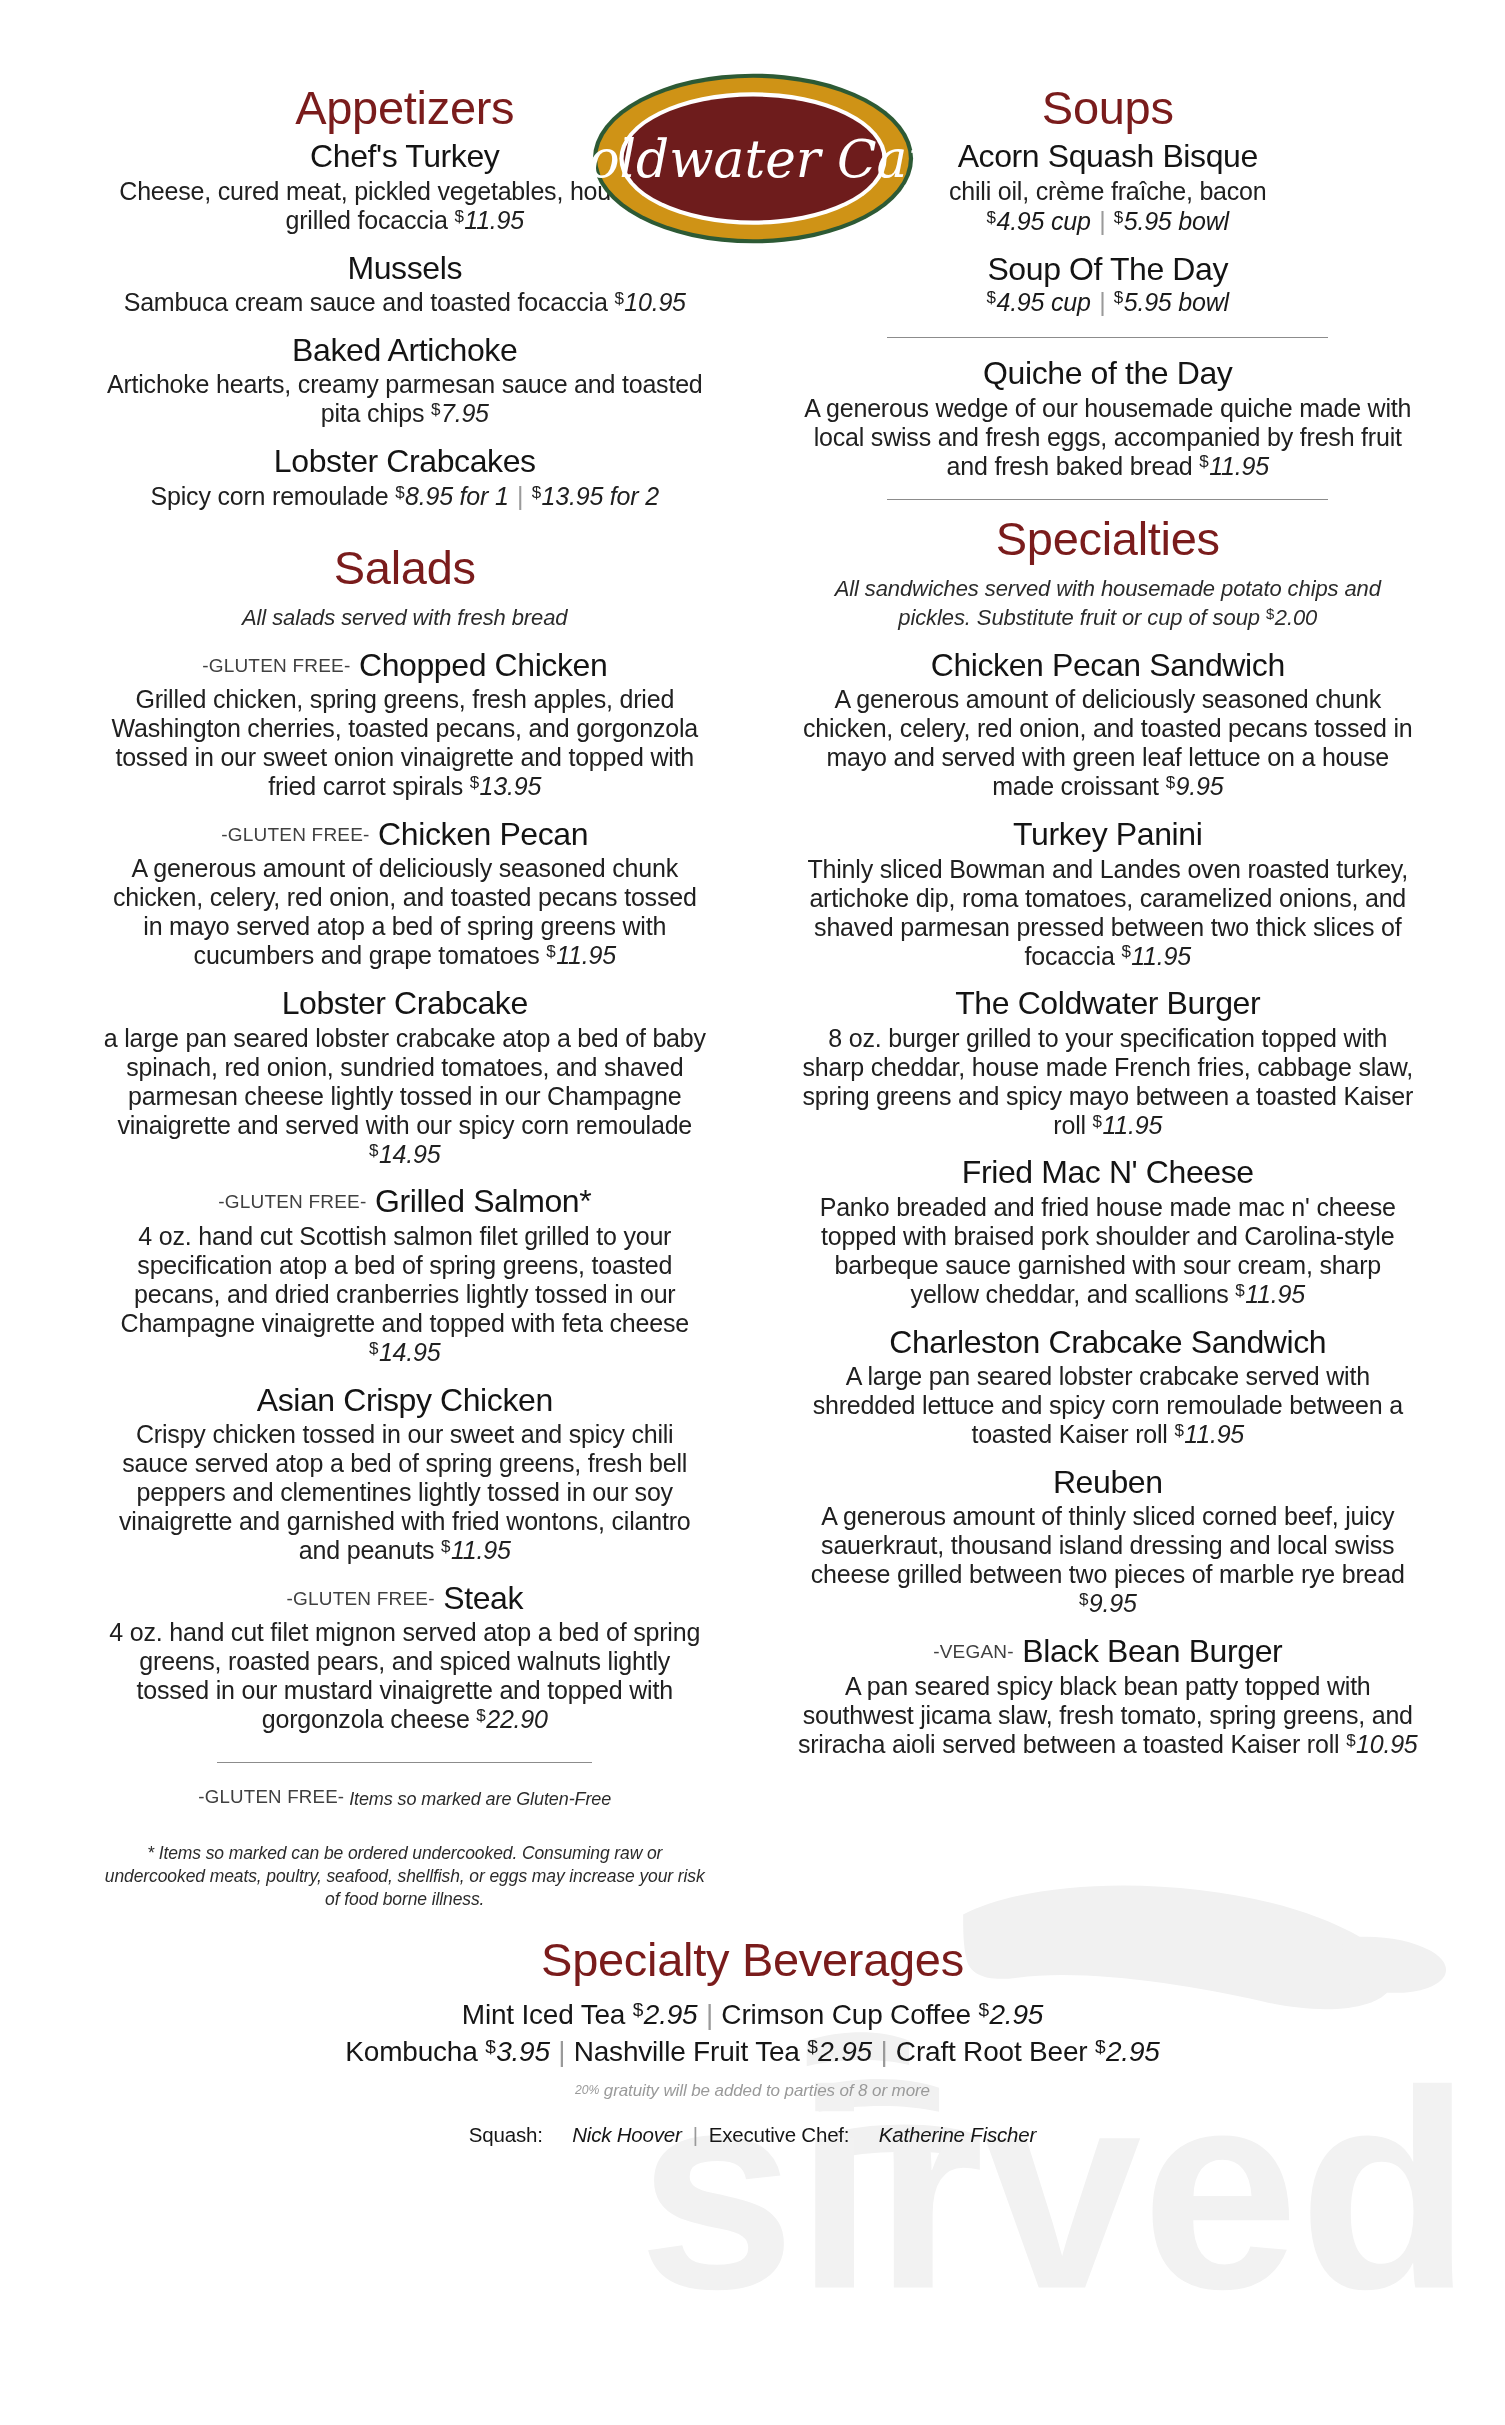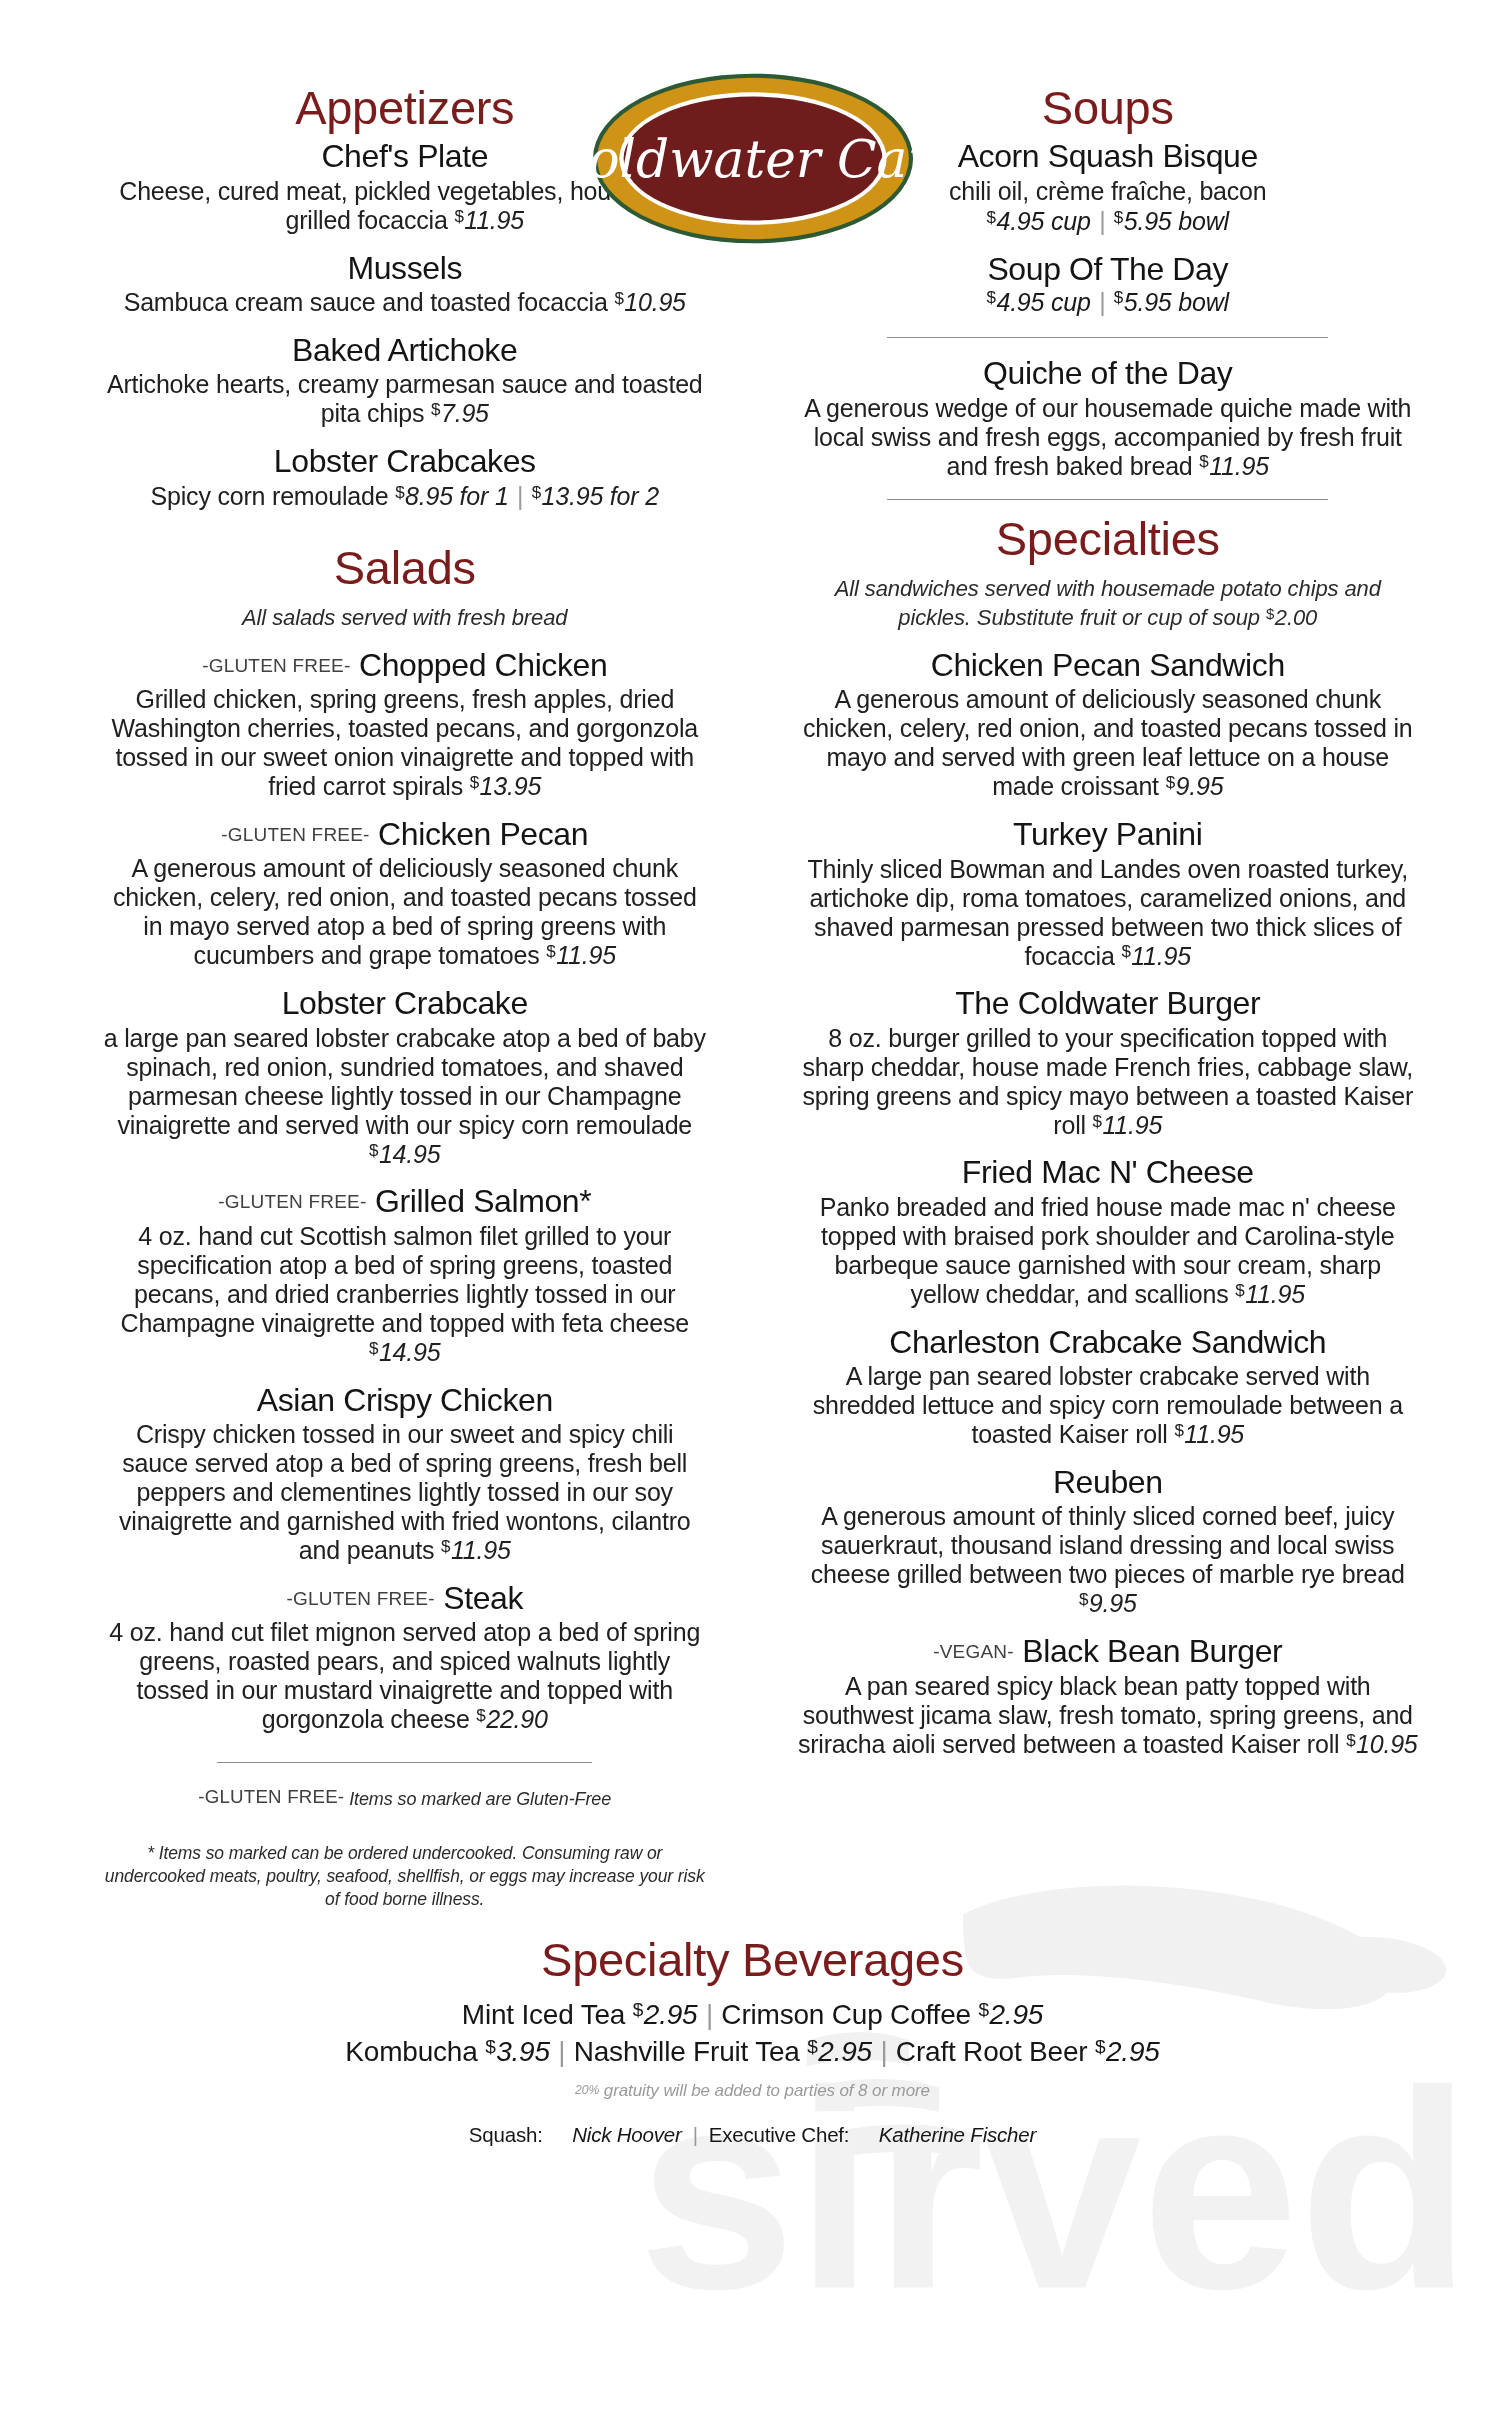--- a/index.html
+++ b/index.html
@@ -227,21 +227,21 @@
     </svg>
   </div>
 
   <div class="columns">
 
     <div class="col col-left">
 
       <h1 class="section-title">Appetizers</h1>
 
       <div class="item">
-        <div class="item-name">Chef's Plate</div>
+        <div class="item-name">Chef's Turkey</div>
         <div class="item-desc">
           <span>Cheese, cured meat, pickled vegetables, house jam, grilled focaccia</span>
           <span class="price"><span class="cur">$</span><span>11.95</span></span>
         </div>
       </div>
 
       <div class="item">
         <div class="item-name">Mussels</div>
         <div class="item-desc">
           <span>Sambuca cream sauce and toasted focaccia</span>

